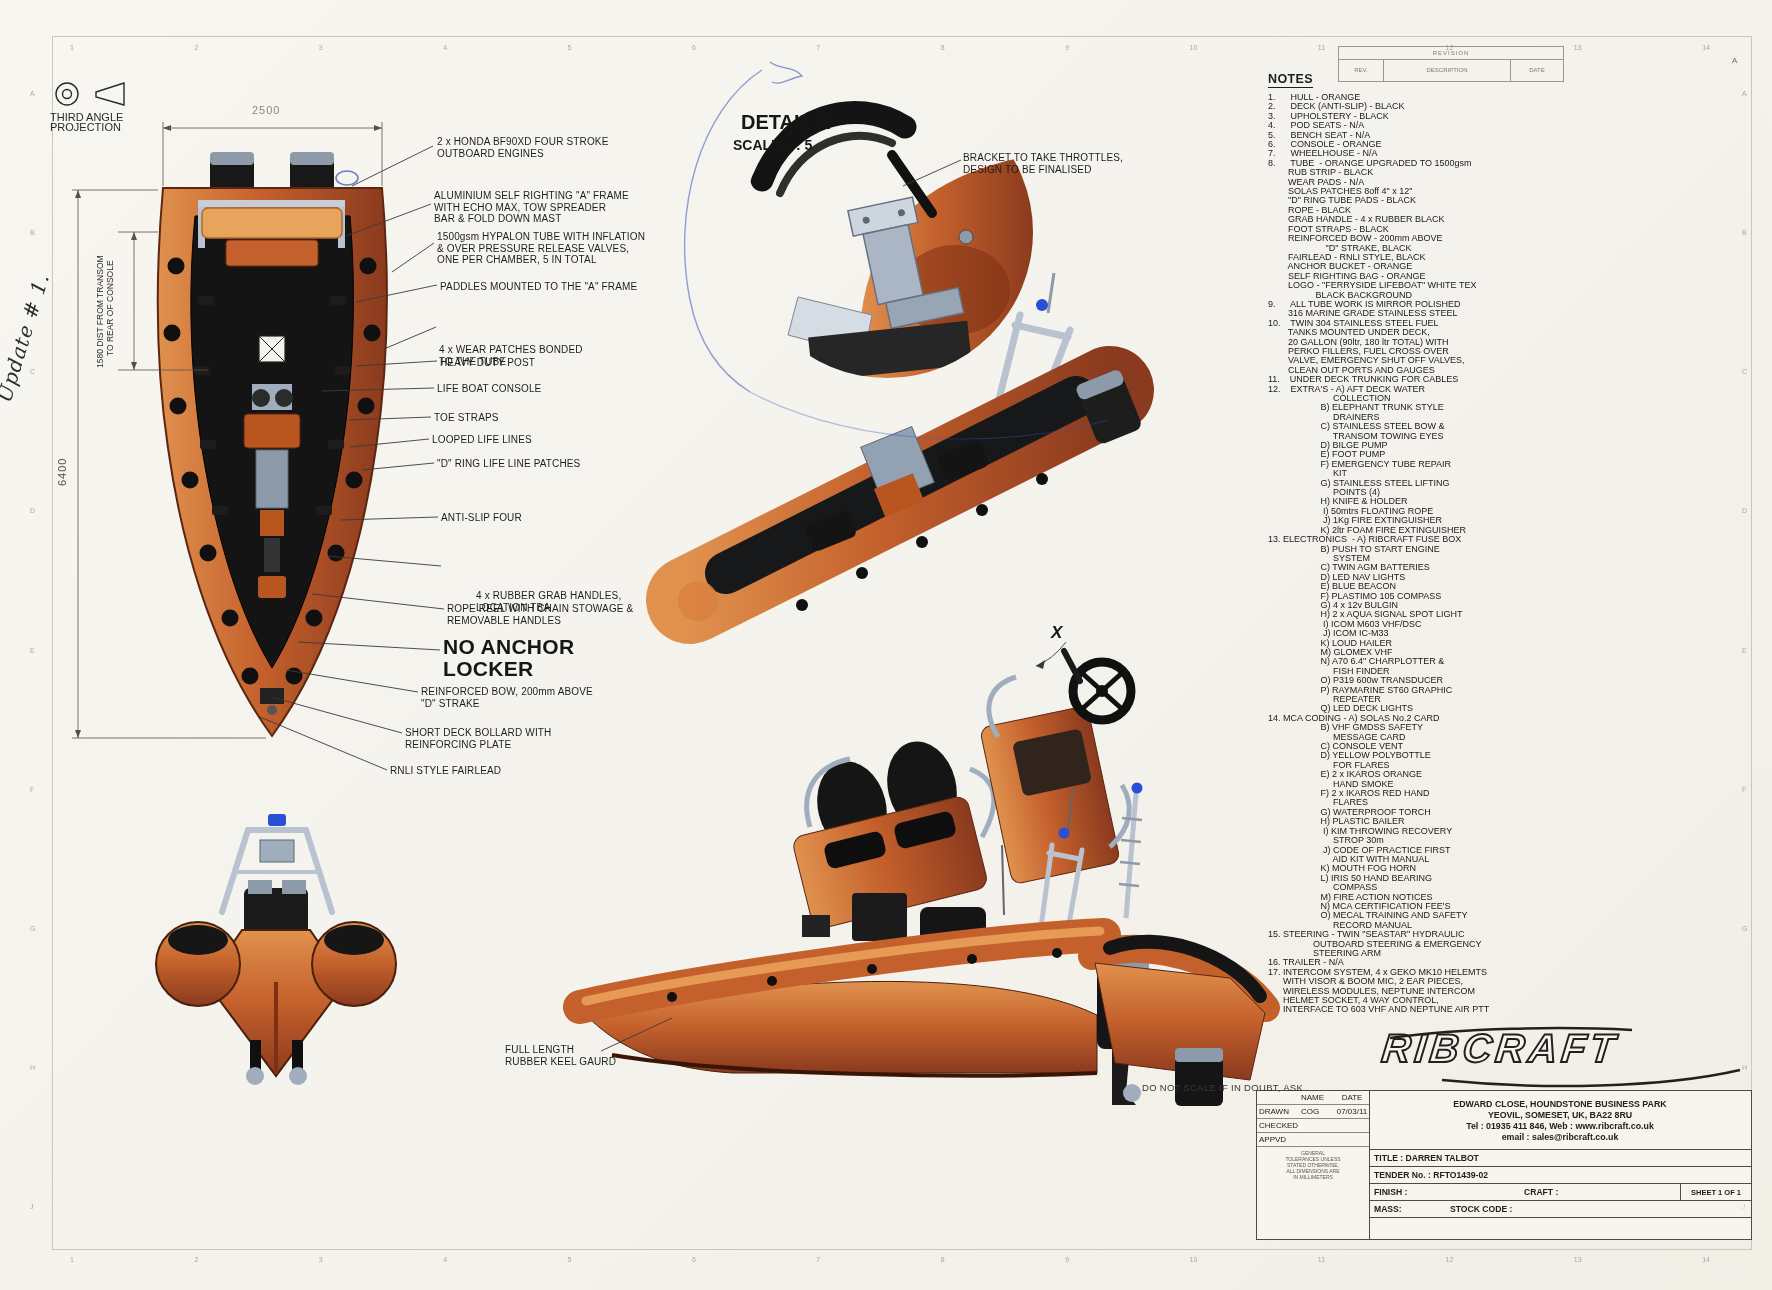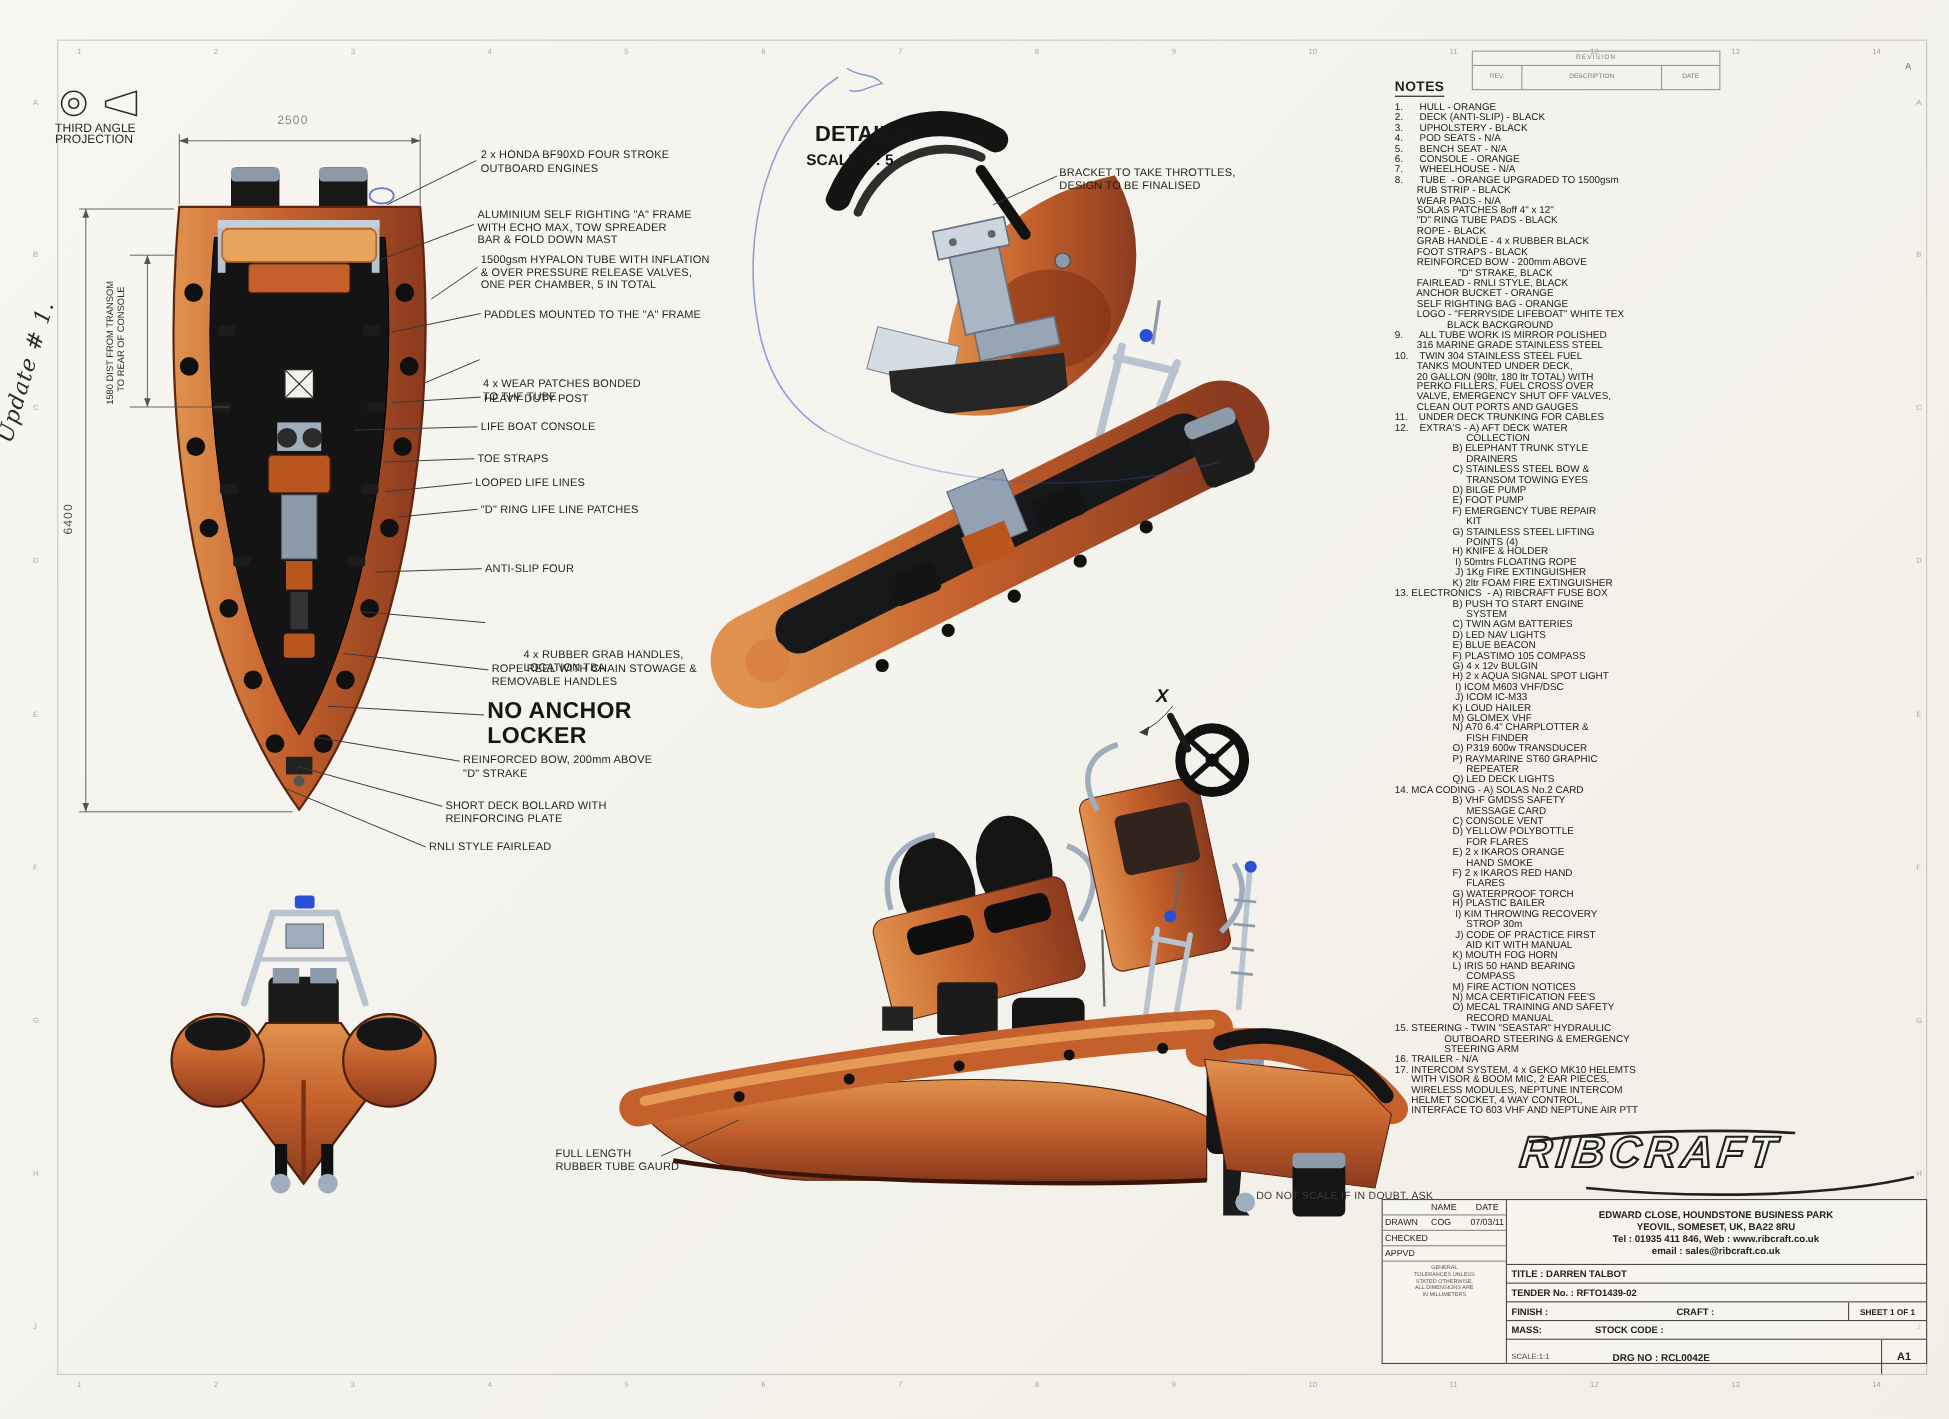--- a/index.html
+++ b/index.html
@@ -455,21 +455,21 @@
   <div class="callout-big" style="left:443px;top:636px;">NO ANCHOR
 LOCKER</div>
   <div class="callout" style="left:421px;top:686px;">REINFORCED BOW, 200mm ABOVE
 "D" STRAKE</div>
   <div class="callout" style="left:405px;top:727px;">SHORT DECK BOLLARD WITH
 REINFORCING PLATE</div>
   <div class="callout" style="left:390px;top:765px;">RNLI STYLE FAIRLEAD</div>
   <div class="callout" style="left:963px;top:152px;">BRACKET TO TAKE THROTTLES,
 DESIGN TO BE FINALISED</div>
   <div class="callout" style="left:505px;top:1044px;">FULL LENGTH
-RUBBER TUBE GAURD</div>
+RUBBER KEEL GAURD</div>
 
   <div id="notes-title">NOTES</div>
   <div id="notes-body">1.      HULL - ORANGE
 2.      DECK (ANTI-SLIP) - BLACK
 3.      UPHOLSTERY - BLACK
 4.      POD SEATS - N/A
 5.      BENCH SEAT - N/A
 6.      CONSOLE - ORANGE
 7.      WHEELHOUSE - N/A
 8.      TUBE  - ORANGE UPGRADED TO 1500gsm
@@ -623,22 +623,17 @@
         </div>
       <div class="tb-row">
         <span class="pad" style="width:150px;">FINISH :</span>
         <span>CRAFT :</span>
         <span class="tb-sheetbox">SHEET 1 OF 1</span>
       </div>
       <div class="tb-row">
         <span class="pad" style="width:76px;">MASS:</span>
         <span>STOCK CODE :</span>
       </div>
-      <div class="tb-bottom">
-        <span class="tb-scale">SCALE:1:1</span>
-        <span class="tb-drg">DRG NO : RCL0042E</span>
-        <span class="tb-size">A1</span>
-      </div>
     </div>
   </div>
 
   <div id="do-not-scale">DO NOT SCALE IF IN DOUBT, ASK</div>
 </div>
 
 </body></html>

